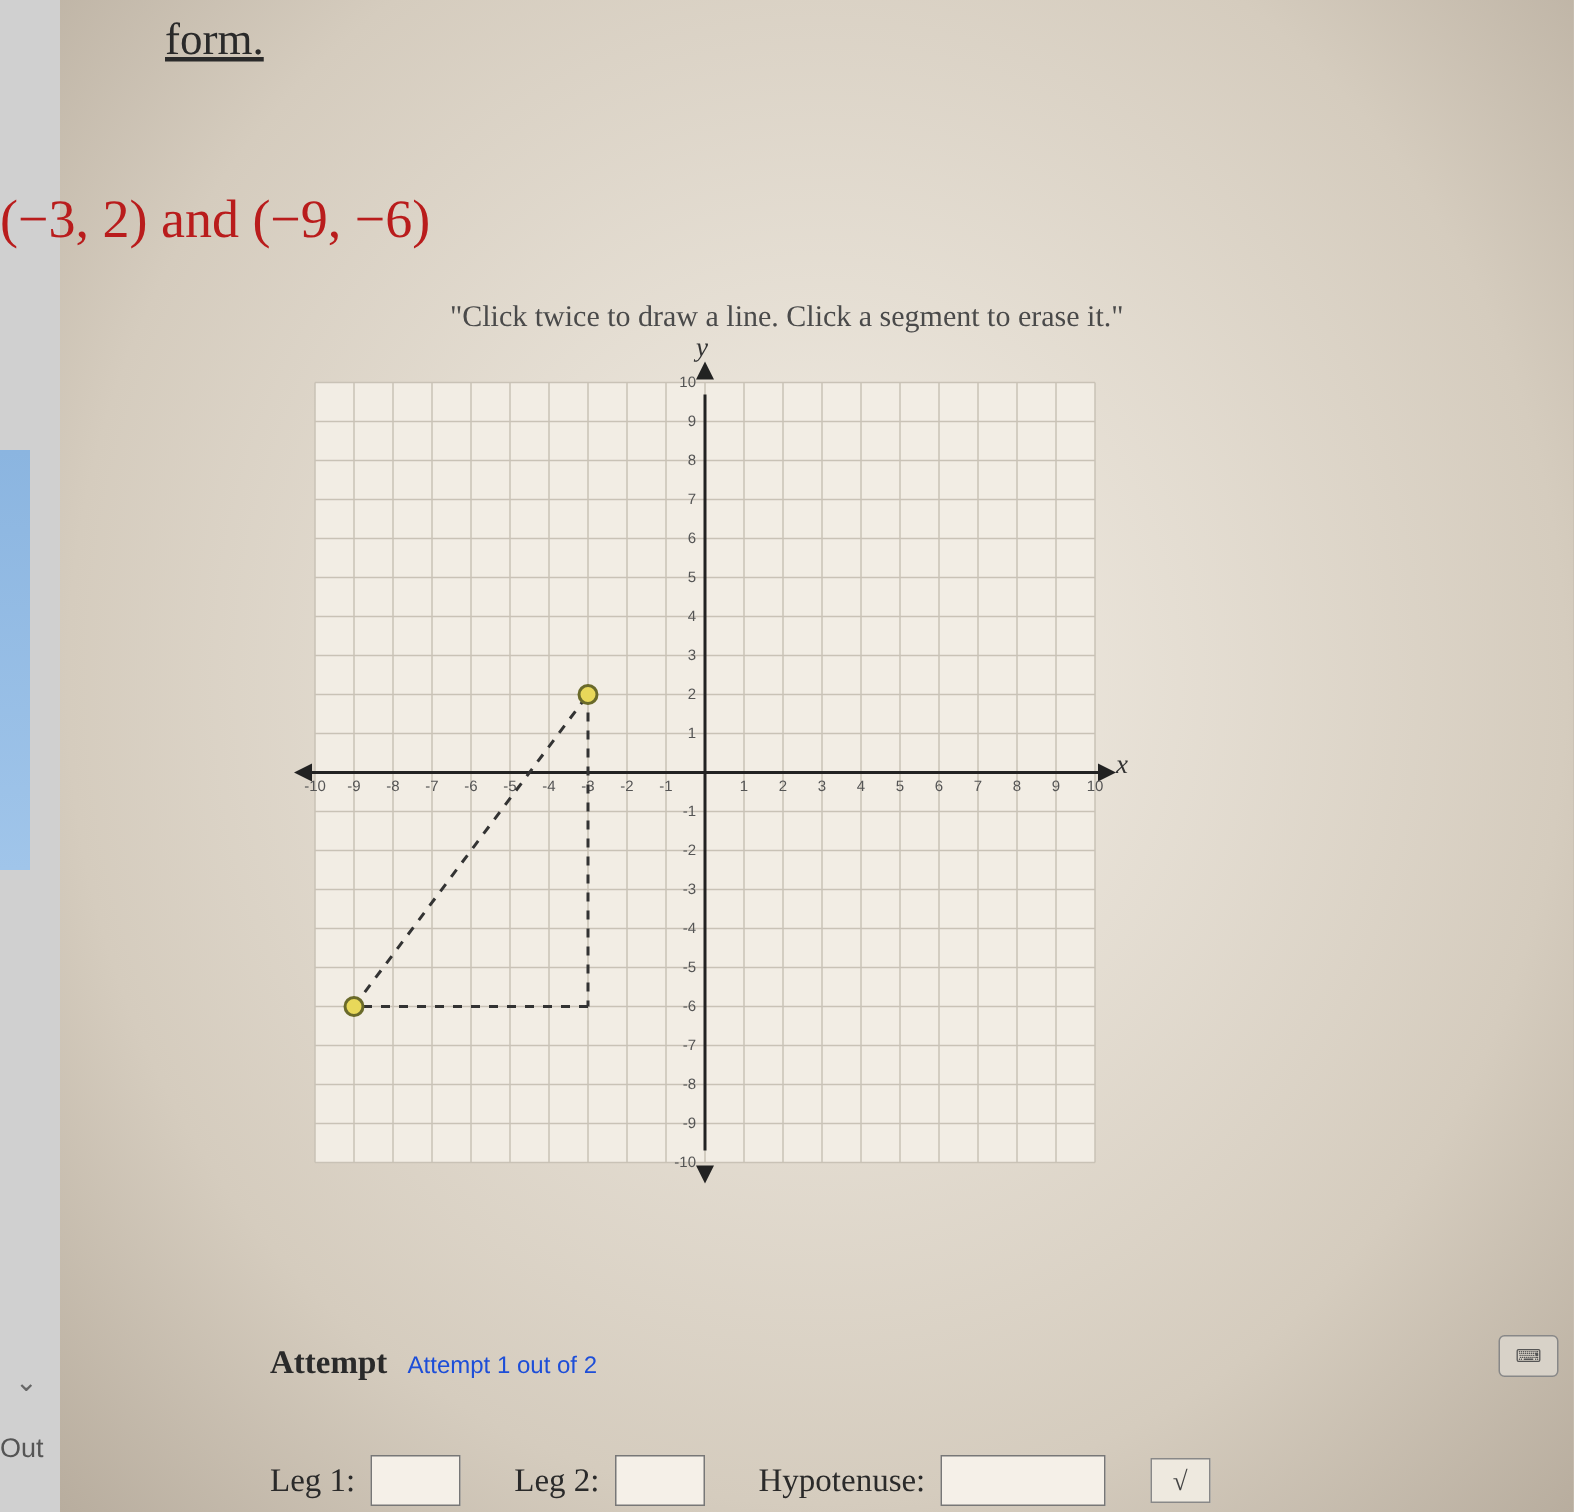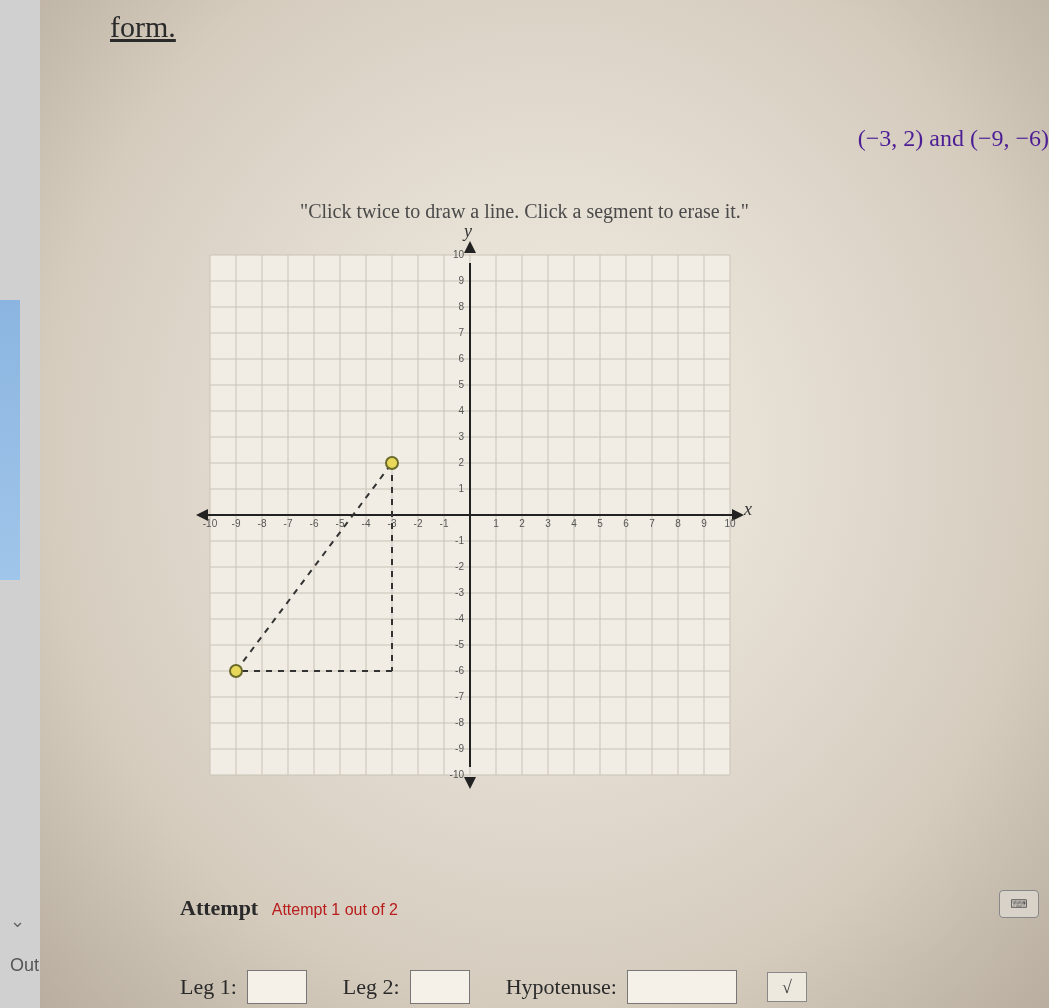--- a/index.html
+++ b/index.html
@@ -28,42 +28,41 @@
     position: absolute;
     left: 0; top: 300px; width: 20px; height: 280px;
     background: linear-gradient(#8bb5e0, #a0c5ea);
   }
   .out-label {
     position: absolute;
     left: 0px; top: 955px;
     font-family: Arial, sans-serif;
     font-size: 18px;
     color: #555;
-    padding-left: 10px;
   }
   .chevron {
     position: absolute;
     left: 10px;
     top: 910px;
     font-size: 18px;
     color: #666;
   }
   .header-word {
     position: absolute;
     left: 110px; top: 10px;
     font-size: 30px;
     color: #2a2a2a;
     text-decoration: underline;
   }
   .points-line {
     position: absolute;
     left: 0; right: 0; top: 125px;
-    text-align: right;
-    font-size: 24px;
-    color: #4c1d95;
+    text-align: left;
+    font-size: 36px;
+    color: #b91c1c;
     font-family: 'Times New Roman', serif;
   }
   .instruction {
     position: absolute;
     left: 0; right: 0; top: 200px;
     text-align: center;
     font-size: 20px;
     color: #4a4a4a;
   }
   .graph-wrap {
@@ -75,21 +74,21 @@
   .axis-label-y { position:absolute; left: 274px; top:-14px; font-style: italic; font-size:18px; color:#333; font-family:'Times New Roman',serif;}
   .axis-label-x { position:absolute; left: 554px; top: 264px; font-style: italic; font-size:18px; color:#333; font-family:'Times New Roman',serif;}
   svg.graph { width: 560px; height: 560px; display:block; }
   .answer-row {
     position: absolute;
     left: 180px; top: 895px;
     font-size: 22px;
     color: #2a2a2a;
   }
   .answer-row .attempt {
-    font-size: 16px; color: #b91c1c; font-family: Arial, sans-serif; margin-left: 8px; text-align: right;
+    font-size: 16px; color: #1d4ed8; font-family: Arial, sans-serif; margin-left: 8px; text-align: right;
   }
   .inputs-row {
     position: absolute;
     left: 180px; top: 970px;
     display: flex;
     align-items: center;
     gap: 10px;
     font-size: 22px;
     color: #2a2a2a;
   }

